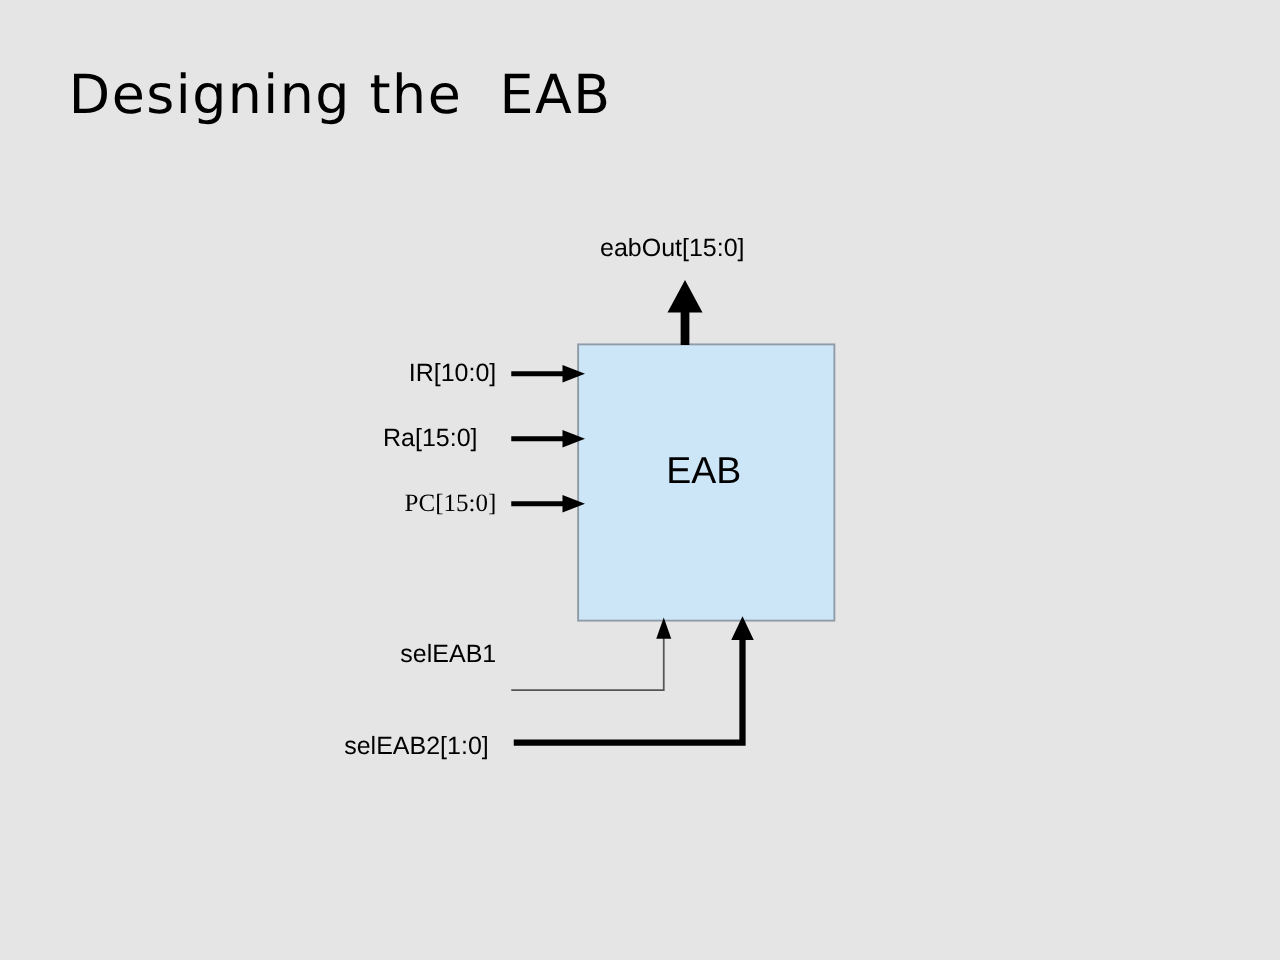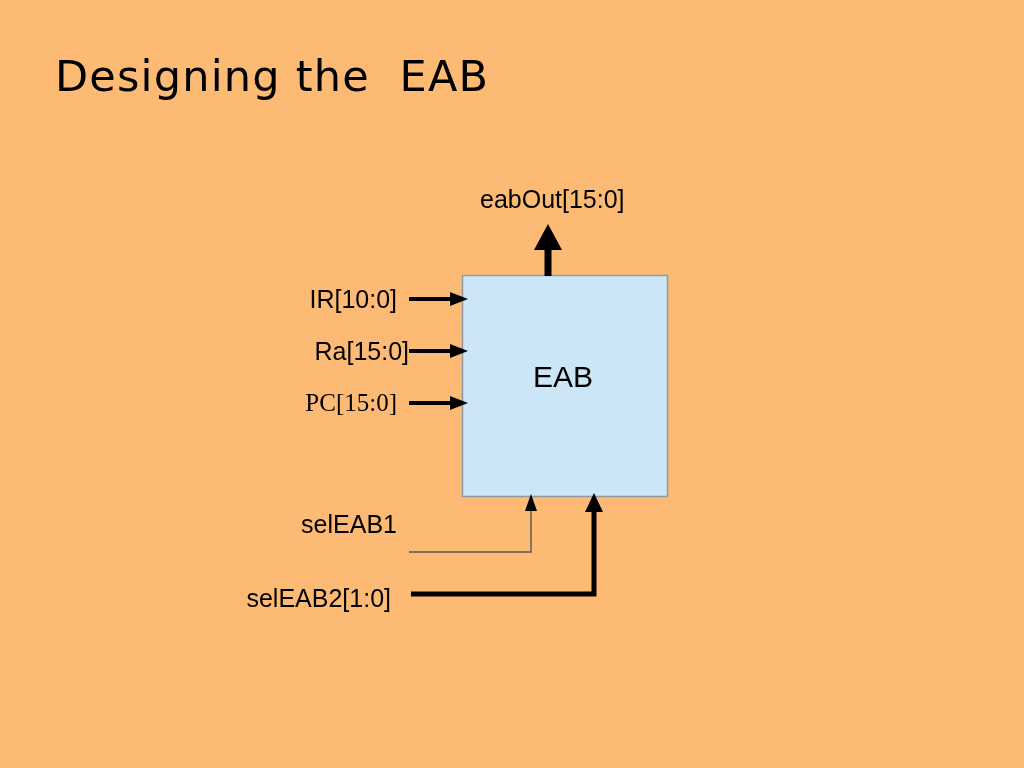--- a/index.html
+++ b/index.html
@@ -12,21 +12,21 @@
     height: 768px;
     position: relative;
     overflow: hidden;
     font-family: "Liberation Sans", sans-serif;
     color: #000000;
   }
 
   #slide {
     position: absolute;
     inset: 0;
-    background: #fdba74;
+    background: #e5e5e5;
   }
 
   
   #slide-title {
     position: absolute;
     left: 55px;
     top: 52px;
     font-family: "DejaVu Sans", sans-serif;
     font-size: 43px;
     font-weight: 400;
@@ -46,36 +46,36 @@
   }
   #diagram-svg {
     position: absolute;
     left: 0;
     top: 0;
   }
 
   .diag-label {
     position: absolute;
     font-family: "Liberation Sans", sans-serif;
-    font-size: 25px;
+    font-size: 20px;
     color: #000000;
     white-space: nowrap;
   }
   .diag-label.right-al {
     text-align: center;
     transform: translateY(-50%);
   }
 
   #label-eabout {
     left: 480px;
     top: 199px;
     transform: translateY(-50%);
   }
   #label-ir   { right: 627px; top: 299px; }
-  #label-ra   { right: 615px; top: 351px; }
+  #label-ra   { right: 642px; top: 351px; }
   #label-pc   { right: 627px; top: 403px; font-family: Liberation Serif, serif; }
   #label-sel1 { right: 627px; top: 524px; }
   #label-sel2 { right: 633px; top: 598px; }
 
   #eab-box-label {
     position: absolute;
     left: 462px;
     top: 360px;
     width: 202px;
     text-align: center;

